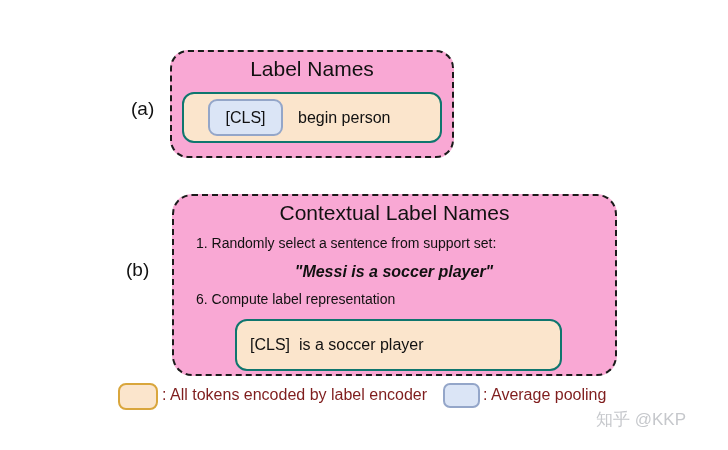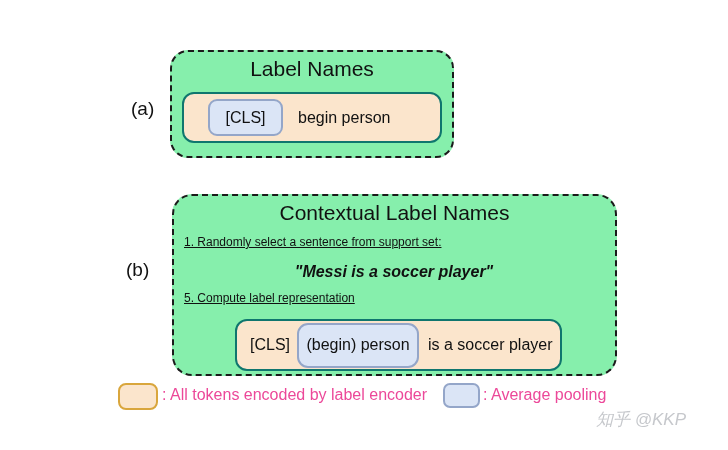--- a/index.html
+++ b/index.html
@@ -17,21 +17,21 @@
     position: absolute;
     font-size: 19px;
     color: #111111;
   }
   #label-a { left: 131px; top: 98px; }
   #label-b { left: 126px; top: 259px; }
 
   .dashed-box {
     position: absolute;
     border: 2px dashed #1a1a1a;
-    background: #86efac;
+    background: #f9a8d4;
   }
   #box-a {
     left: 170px; top: 50px;
     width: 284px; height: 108px;
     border-radius: 18px;
   }
   #box-b {
     left: 172px; top: 181px;
     width: 445px; height: 182px;
     border-radius: 20px;
@@ -70,25 +70,24 @@
   #blue-a { margin-left: 24px; width: 75px; height: 37px; border-radius: 9px; }
   #blue-b { margin-left: 7px; width: 122px; height: 45px; border-radius: 11px; }
 
   .token-text { font-size: 16px; color: #111111; white-space: nowrap; }
   #text-a { margin-left: 15px; text-align: right; }
   #cls-b { margin-left: 13px; }
   #context-b { margin-left: 9px; }
 
   .step-line {
     position: absolute;
-    left: 10px;
-    font-size: 12px;
+    left: 22px;
+    font-size: 14px;
     color: #111111;
     white-space: nowrap;
-    text-decoration: underline;
   }
   #step1-b { top: 39px; }
   #step2-b { top: 95px; }
   .quote-line {
     position: absolute;
     left: 40px; top: 67px;
     width: 360px;
     text-align: center;
     font-size: 16px;
     font-style: italic;
@@ -109,34 +108,33 @@
   }
   #legend-swatch-blue {
     left: 443px; top: 383px;
     width: 37px; height: 25px;
     background: #DBE5F6; border-color: #94A6C9;
     border-radius: 7px;
   }
   .legend-text {
     position: absolute;
     font-size: 16px;
-    color: #ec4899;
+    color: #7f1d1d;
     white-space: nowrap;
   }
   #legend-text-orange { left: 162px; top: 386px; }
   #legend-text-blue { left: 483px; top: 386px; }
 
   .watermark {
     position: absolute;
     left: 596px; top: 408px;
     font-size: 17px;
     color: #c6c8cc;
     text-shadow: 1px 1px 0 #ffffff;
     white-space: nowrap;
-    font-style: italic;
   }
 </style>
 </head>
 <body>
 
 <div class="canvas">
 
   <div class="panel-label" id="label-a">(a)</div>
 
   <div class="dashed-box" id="box-a">
@@ -146,24 +144,23 @@
       <div class="token-text" id="text-a">begin person</div>
     </div>
   </div>
 
   <div class="panel-label" id="label-b">(b)</div>
 
   <div class="dashed-box" id="box-b">
     <div class="box-title">Contextual Label Names</div>
     <div class="step-line" id="step1-b">1. Randomly select a sentence from support set:</div>
     <div class="quote-line">"Messi is a soccer player"</div>
-    <div class="step-line" id="step2-b">5. Compute label representation</div>
+    <div class="step-line" id="step2-b">6. Compute label representation</div>
     <div class="orange-box" id="orange-b">
       <div class="token-text" id="cls-b">[CLS]</div>
-      <div class="blue-box" id="blue-b">(begin) person</div>
       <div class="token-text" id="context-b">is a soccer player</div>
     </div>
   </div>
 
   <div class="legend-swatch" id="legend-swatch-orange"></div>
   <div class="legend-text" id="legend-text-orange">: All tokens encoded by label encoder</div>
 
   <div class="legend-swatch" id="legend-swatch-blue"></div>
   <div class="legend-text" id="legend-text-blue">: Average pooling</div>
 

